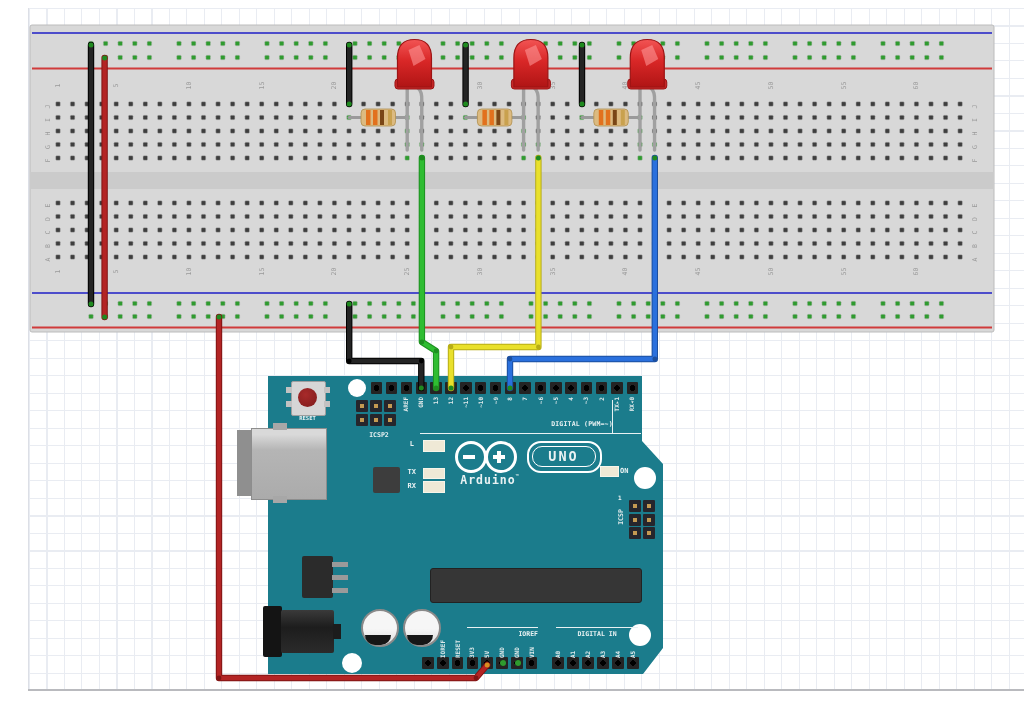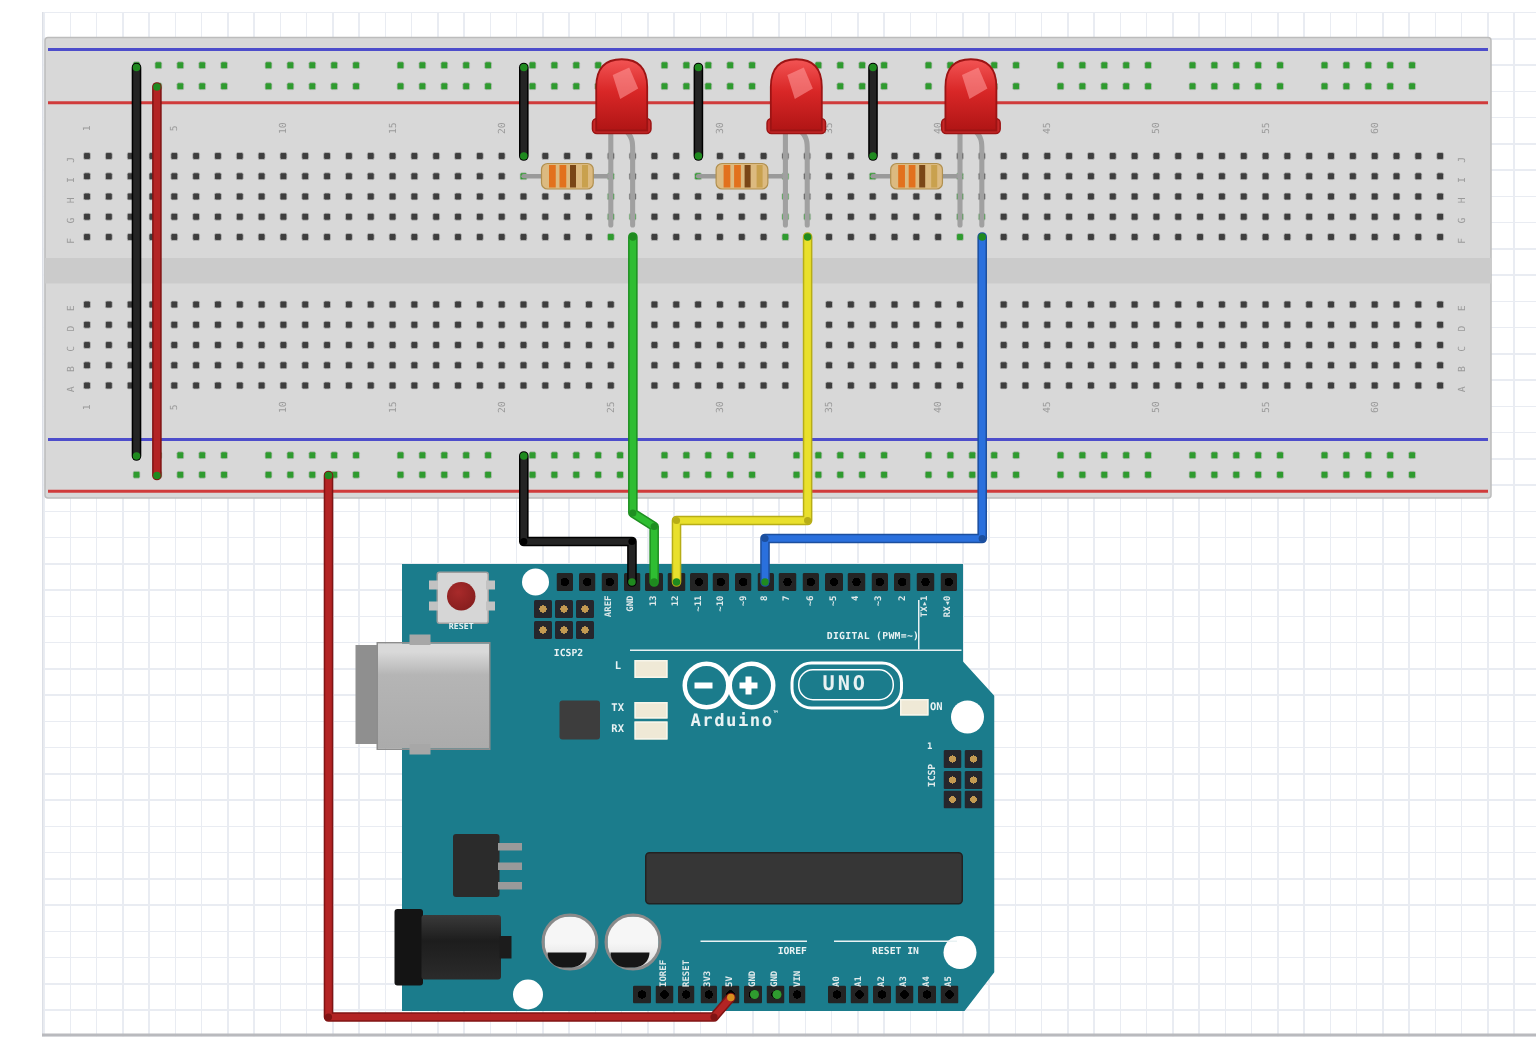--- a/index.html
+++ b/index.html
@@ -1022,21 +1022,21 @@
       </div>
     </div>
     <div class="silk" style="left:448px;top:473px;width:84px;text-align:center;font-size:11.5px;letter-spacing:1px;"><span>Arduino</span><span style="font-size:5px;vertical-align:top;">™</span></div>
 
     <div class="led-rect" style="left:600px;top:466px;width:17px;height:9px;"></div>
     <div class="silk" style="left:620px;top:466.5px;font-size:7px;">ON</div>
 
     <div class="white-line" style="left:467px;top:626.5px;width:71px;height:1.3px;"></div>
     <div class="silk" style="left:478px;top:629.5px;width:60px;text-align:right;font-size:6.5px;">IOREF</div>
     <div class="white-line" style="left:556px;top:626.5px;width:82px;height:1.3px;"></div>
-    <div class="silk" style="left:556px;top:629.5px;width:82px;text-align:center;font-size:6.5px;">RESET IN</div>
+    <div class="silk" style="left:556px;top:629.5px;width:82px;text-align:center;font-size:6.5px;">DIGITAL IN</div>
 
     <div id="headers">
         <div class="pin" style="left: 370.95px; top: 382.25px;"></div>
         <div class="pin" style="left: 385.8px; top: 382.25px;"></div>
         <div class="pin" style="left: 400.65px; top: 382.25px;"></div>
         <div class="vlabel" style="width: 34px; left: 389.4px; top: 409px; text-align: right;">AREF</div>
         <div class="pin" style="left: 415.5px; top: 382.25px;"></div>
         <div class="vlabel" style="width: 34px; left: 404.25px; top: 409px; text-align: right;">GND</div>
         <div class="pin" style="left: 430.35px; top: 382.25px;"></div>
         <div class="vlabel" style="width: 34px; left: 419.1px; top: 409px; text-align: right;">13</div>

